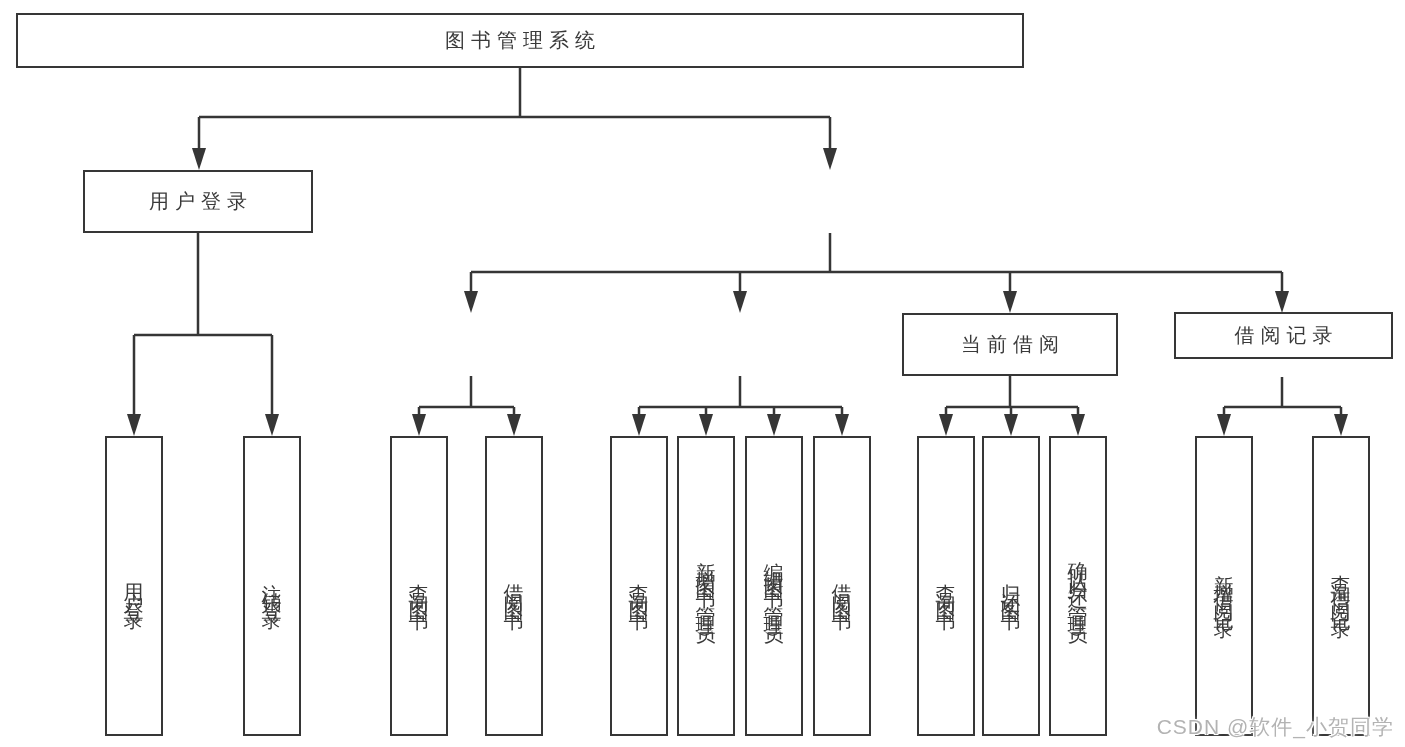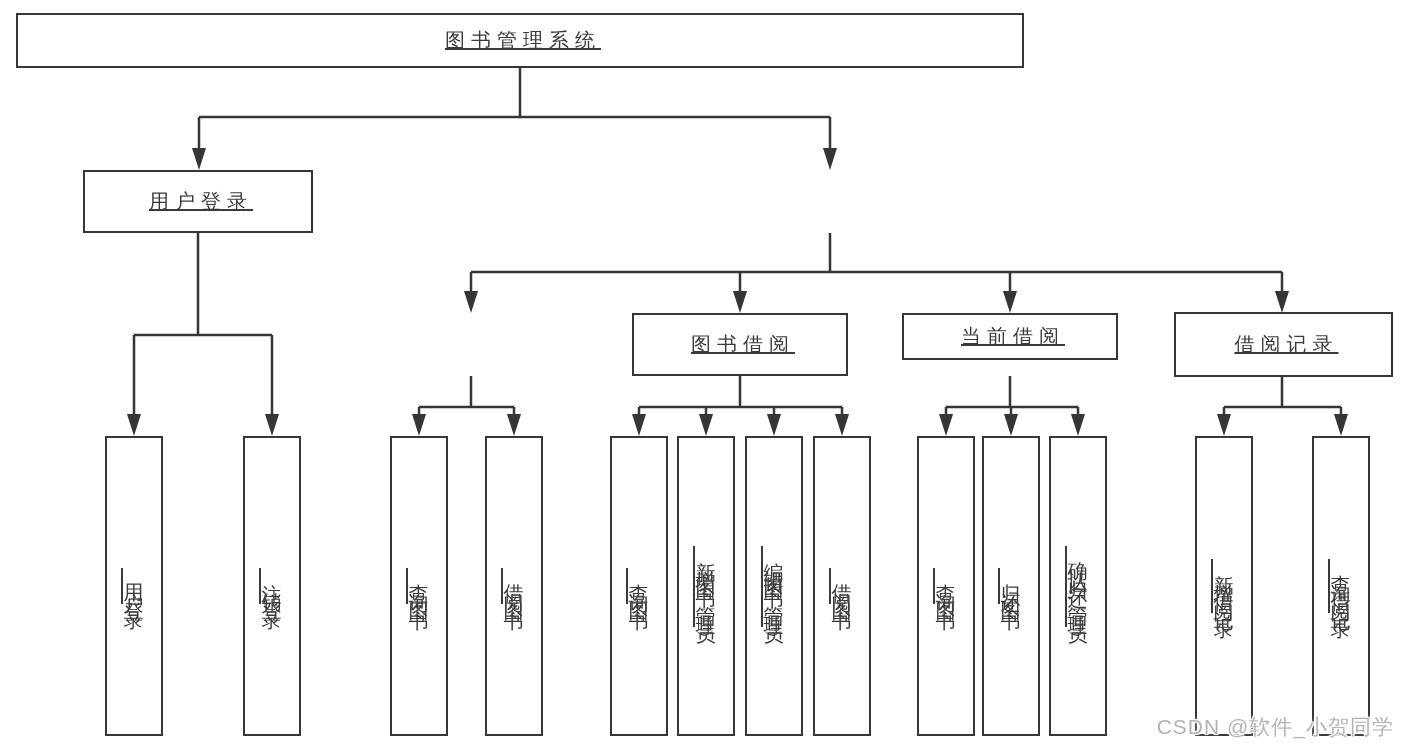--- a/index.html
+++ b/index.html
@@ -24,21 +24,20 @@
   svg.connectors path{stroke:currentColor;stroke-width:2.5;fill:none;}
   svg.connectors polygon{fill:currentColor;stroke:none;}
   .box{
     position:absolute;
     box-sizing:border-box;
     background:var(--box-bg);
     border:2.5px solid var(--line);
     display:flex;align-items:center;justify-content:center;
     color:var(--text);
     z-index:2;
-    text-decoration:underline;
   }
   .hbox span{
     font-size:20px;
     letter-spacing:6px;
     text-indent:6px;
     white-space:nowrap;
   }
   .vbox{top:436px;width:58px;height:300px;}
   .vtext{
     writing-mode:vertical-rl;
@@ -115,27 +114,24 @@
   </svg>
 
   <div class="box hbox" style="left:16px;top:13px;width:1008px;height:55px">
     <span>图书管理系统</span>
   </div>
 
   <div class="box hbox" style="left:83px;top:170px;width:230px;height:63px">
     <span>用户登录</span>
   </div>
 
-  <div class="box hbox" style="left:632px;top:313px;width:216px;height:63px">
-    <span>图书借阅</span>
-  </div>
-  <div class="box hbox" style="left:902px;top:313px;width:216px;height:47px">
+  <div class="box hbox" style="left:902px;top:313px;width:216px;height:63px">
     <span>当前借阅</span>
   </div>
-  <div class="box hbox" style="left:1174px;top:312px;width:219px;height:65px">
+  <div class="box hbox" style="left:1174px;top:312px;width:219px;height:47px">
     <span>借阅记录</span>
   </div>
 
   <div class="box vbox" style="left:105px">
     <span class="vtext">用户登录</span>
   </div>
   <div class="box vbox" style="left:243px">
     <span class="vtext">注销登录</span>
   </div>
 

